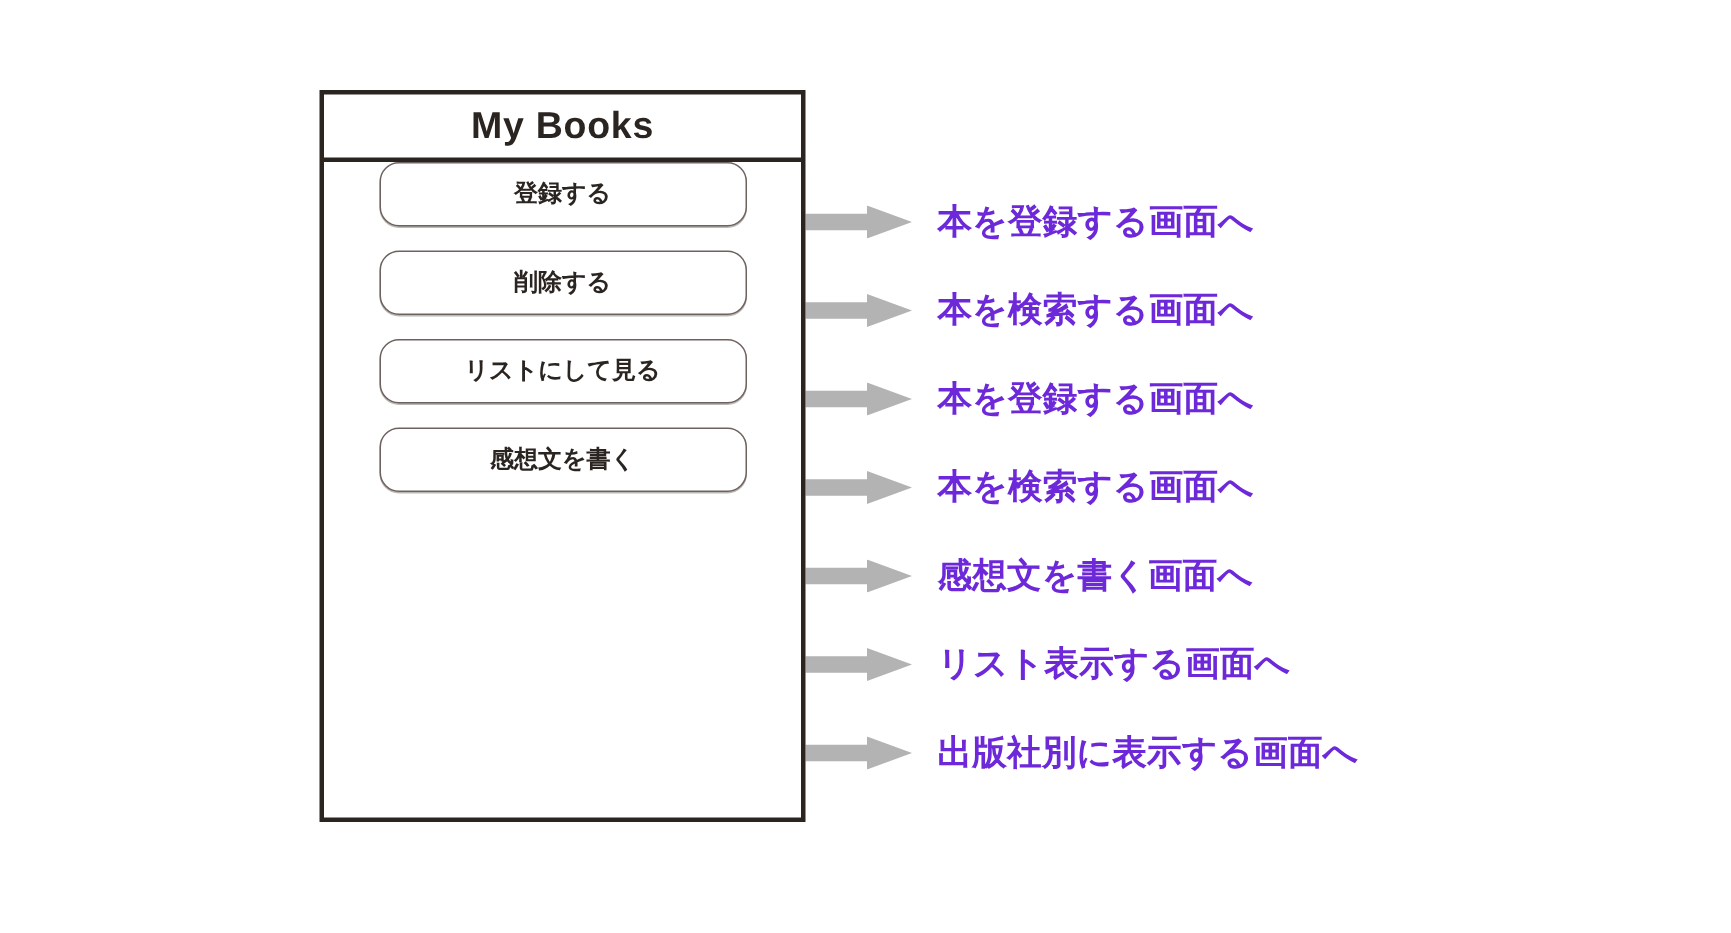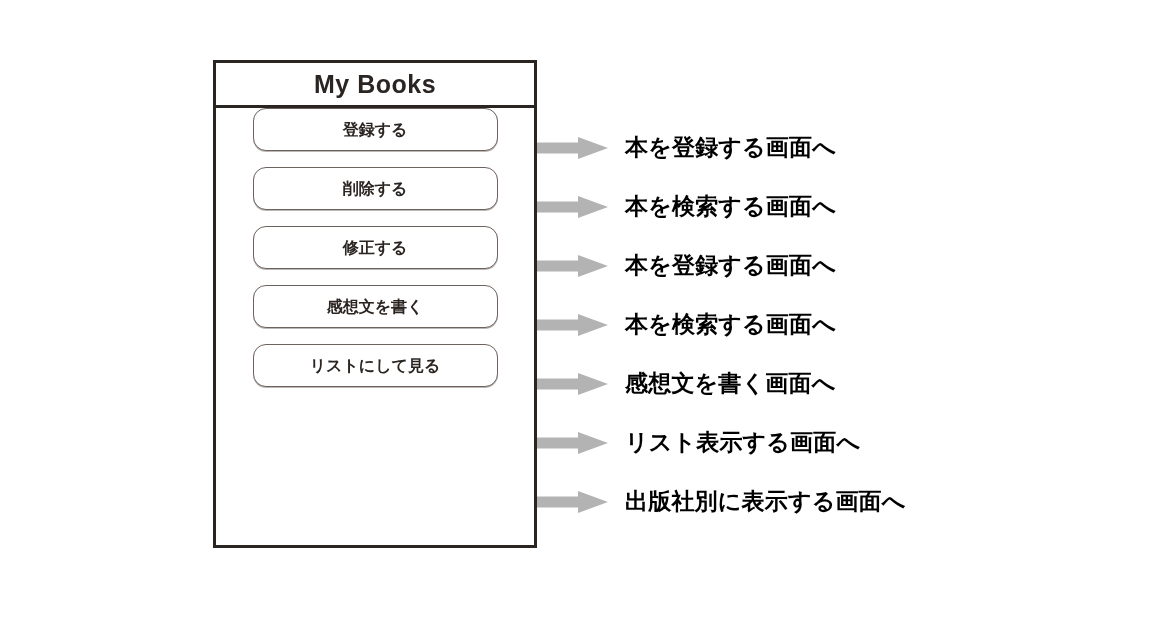--- a/index.html
+++ b/index.html
@@ -98,21 +98,21 @@
     z-index: 1;
   }
   .arrow svg { display: block; }
 
   
   .dest-label {
     position: absolute;
     left: 625px;
     font-size: 23px;
     font-weight: bold;
-    color: #000000;
+    color: #6d28d9;
     line-height: 1;
     white-space: nowrap;
     letter-spacing: 0.2px;
   }
 </style>
 </head>
 <body>
 
 <div id="canvas">
 
@@ -163,31 +163,28 @@
     <div class="button-stack">
 
       <div class="app-button">
         <span class="app-button-label">登録する</span>
       </div>
 
       <div class="app-button">
         <span class="app-button-label">削除する</span>
       </div>
 
-      <div class="app-button">
-        <span class="app-button-label">修正する</span>
-      </div>
 
 
       <div class="app-button">
-        <span class="app-button-label">感想文を書く</span>
+        <span class="app-button-label">リストにして見る</span>
       </div>
 
       <div class="app-button">
-        <span class="app-button-label">リストにして見る</span>
+        <span class="app-button-label">感想文を書く</span>
       </div>
 
 
     </div>
   </div>
 
   <div>
     <div class="dest-label" style="top:136px">本を登録する画面へ</div>
     <div class="dest-label" style="top:195px">本を検索する画面へ</div>
     <div class="dest-label" style="top:254px">本を登録する画面へ</div>

